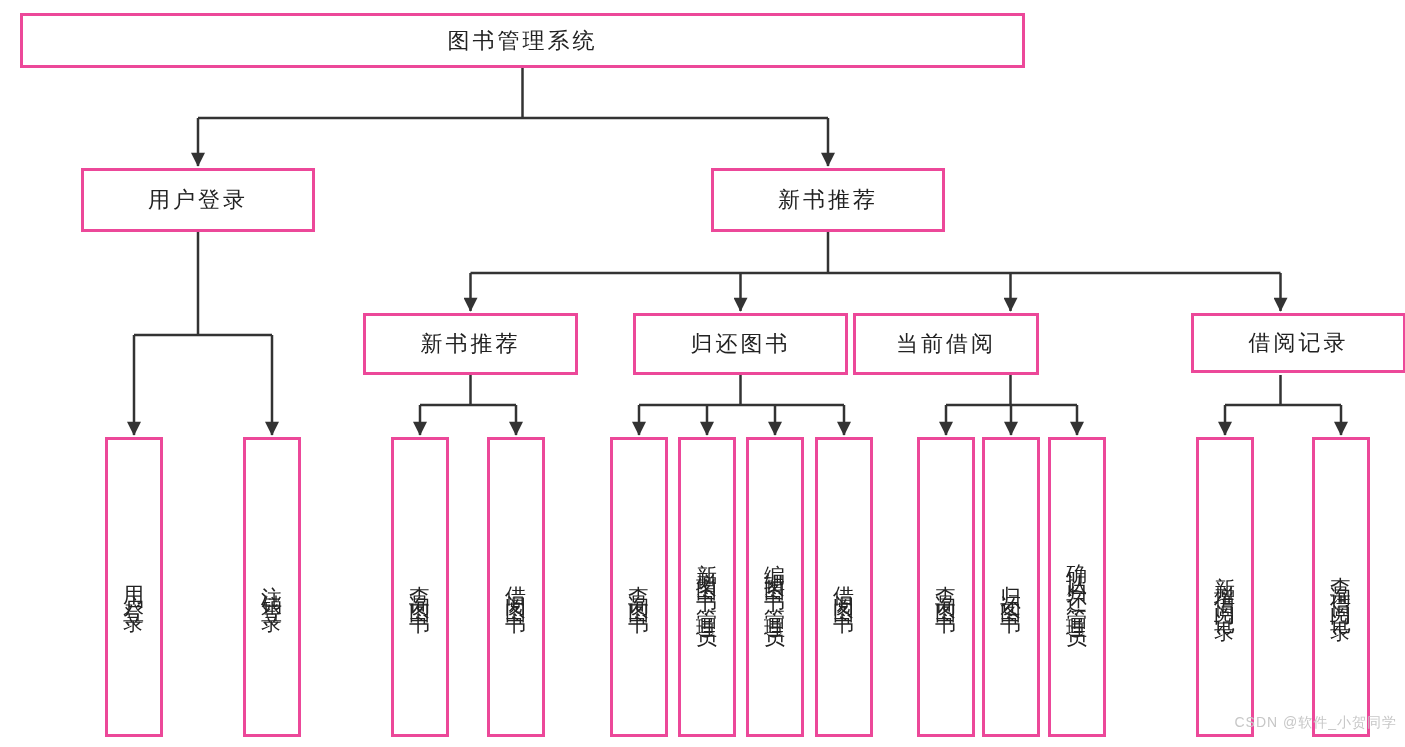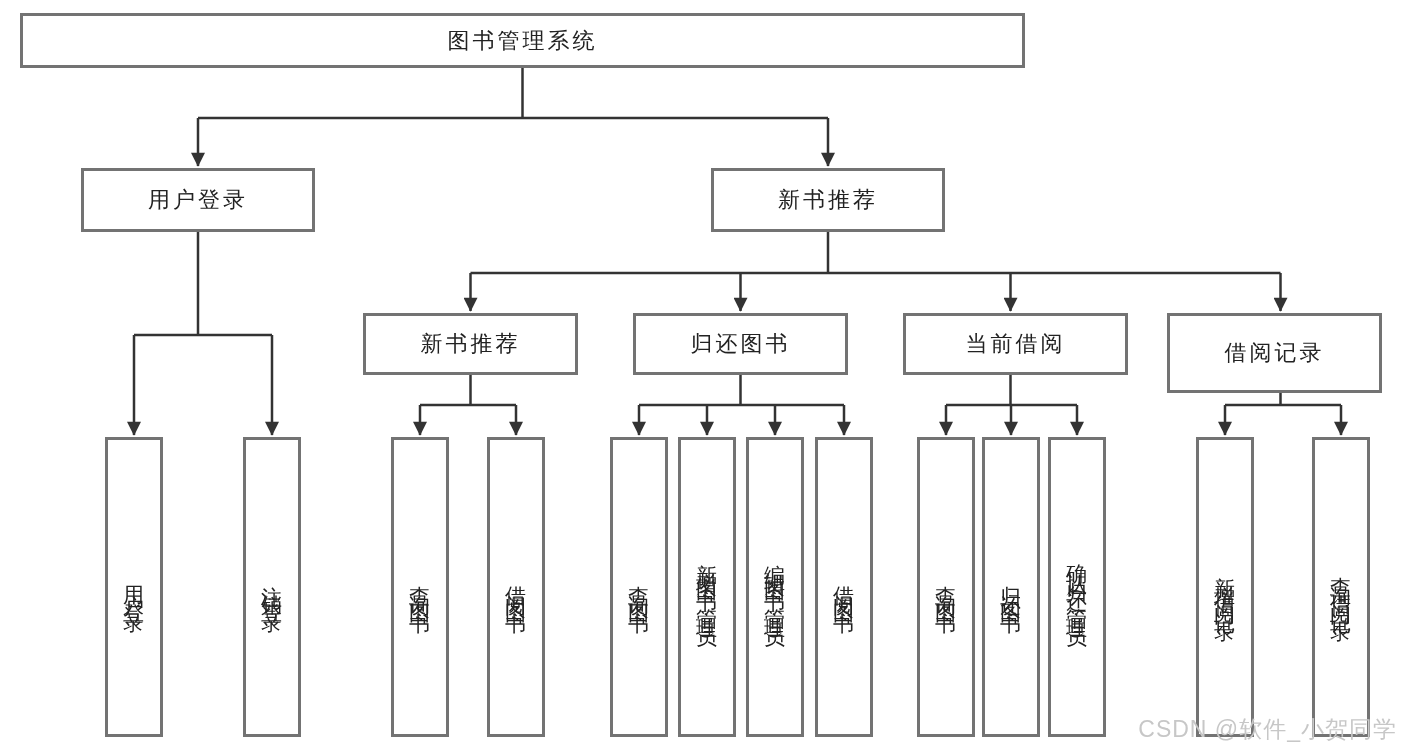--- a/index.html
+++ b/index.html
@@ -18,21 +18,21 @@
   .connector-layer {
     position: absolute;
     left: 0; top: 0;
     width: 1405px;
     height: 747px;
     pointer-events: none;
   }
   .box {
     position: absolute;
     box-sizing: border-box;
-    border: 3px solid #737373;
+    border: 3px solid #ec4899;
     background: #ffffff;
     display: flex;
     align-items: center;
     justify-content: center;
     color: #222222;
   }
   .box.h span {
     font-size: 22px;
     letter-spacing: 3px;
     white-space: nowrap;
@@ -41,21 +41,21 @@
     writing-mode: vertical-rl;
     text-orientation: mixed;
     font-size: 21px;
     letter-spacing: 9px;
     line-height: 1;
   }
   .watermark {
     position: absolute;
     top: 714px;
     right: 8px;
-    font-size: 23px;
+    font-size: 14px;
     color: #c7c7c7;
     letter-spacing: 1px;
     white-space: nowrap;
     z-index: 5;
   }
 </style>
 </head>
 <body>
 
 <div class="canvas">
@@ -120,24 +120,24 @@
   <div class="box h" style="left:711px;top:168px;width:234px;height:64px">
     <span>新书推荐</span>
   </div>
 
   <div class="box h" style="left:363px;top:313px;width:215px;height:62px">
     <span>新书推荐</span>
   </div>
   <div class="box h" style="left:633px;top:313px;width:215px;height:62px">
     <span>归还图书</span>
   </div>
-  <div class="box h" style="left:903px;top:313px;width:225px;height:62px">
+  <div class="box h" style="left:853px;top:313px;width:186px;height:62px">
     <span>当前借阅</span>
   </div>
-  <div class="box h" style="left:1167px;top:313px;width:215px;height:80px">
+  <div class="box h" style="left:1191px;top:313px;width:215px;height:60px">
     <span>借阅记录</span>
   </div>
 
   <div class="box v" style="left:105px;top:437px;width:58px;height:300px">
     <span>用户登录</span>
   </div>
   <div class="box v" style="left:243px;top:437px;width:58px;height:300px">
     <span>注销登录</span>
   </div>
 

